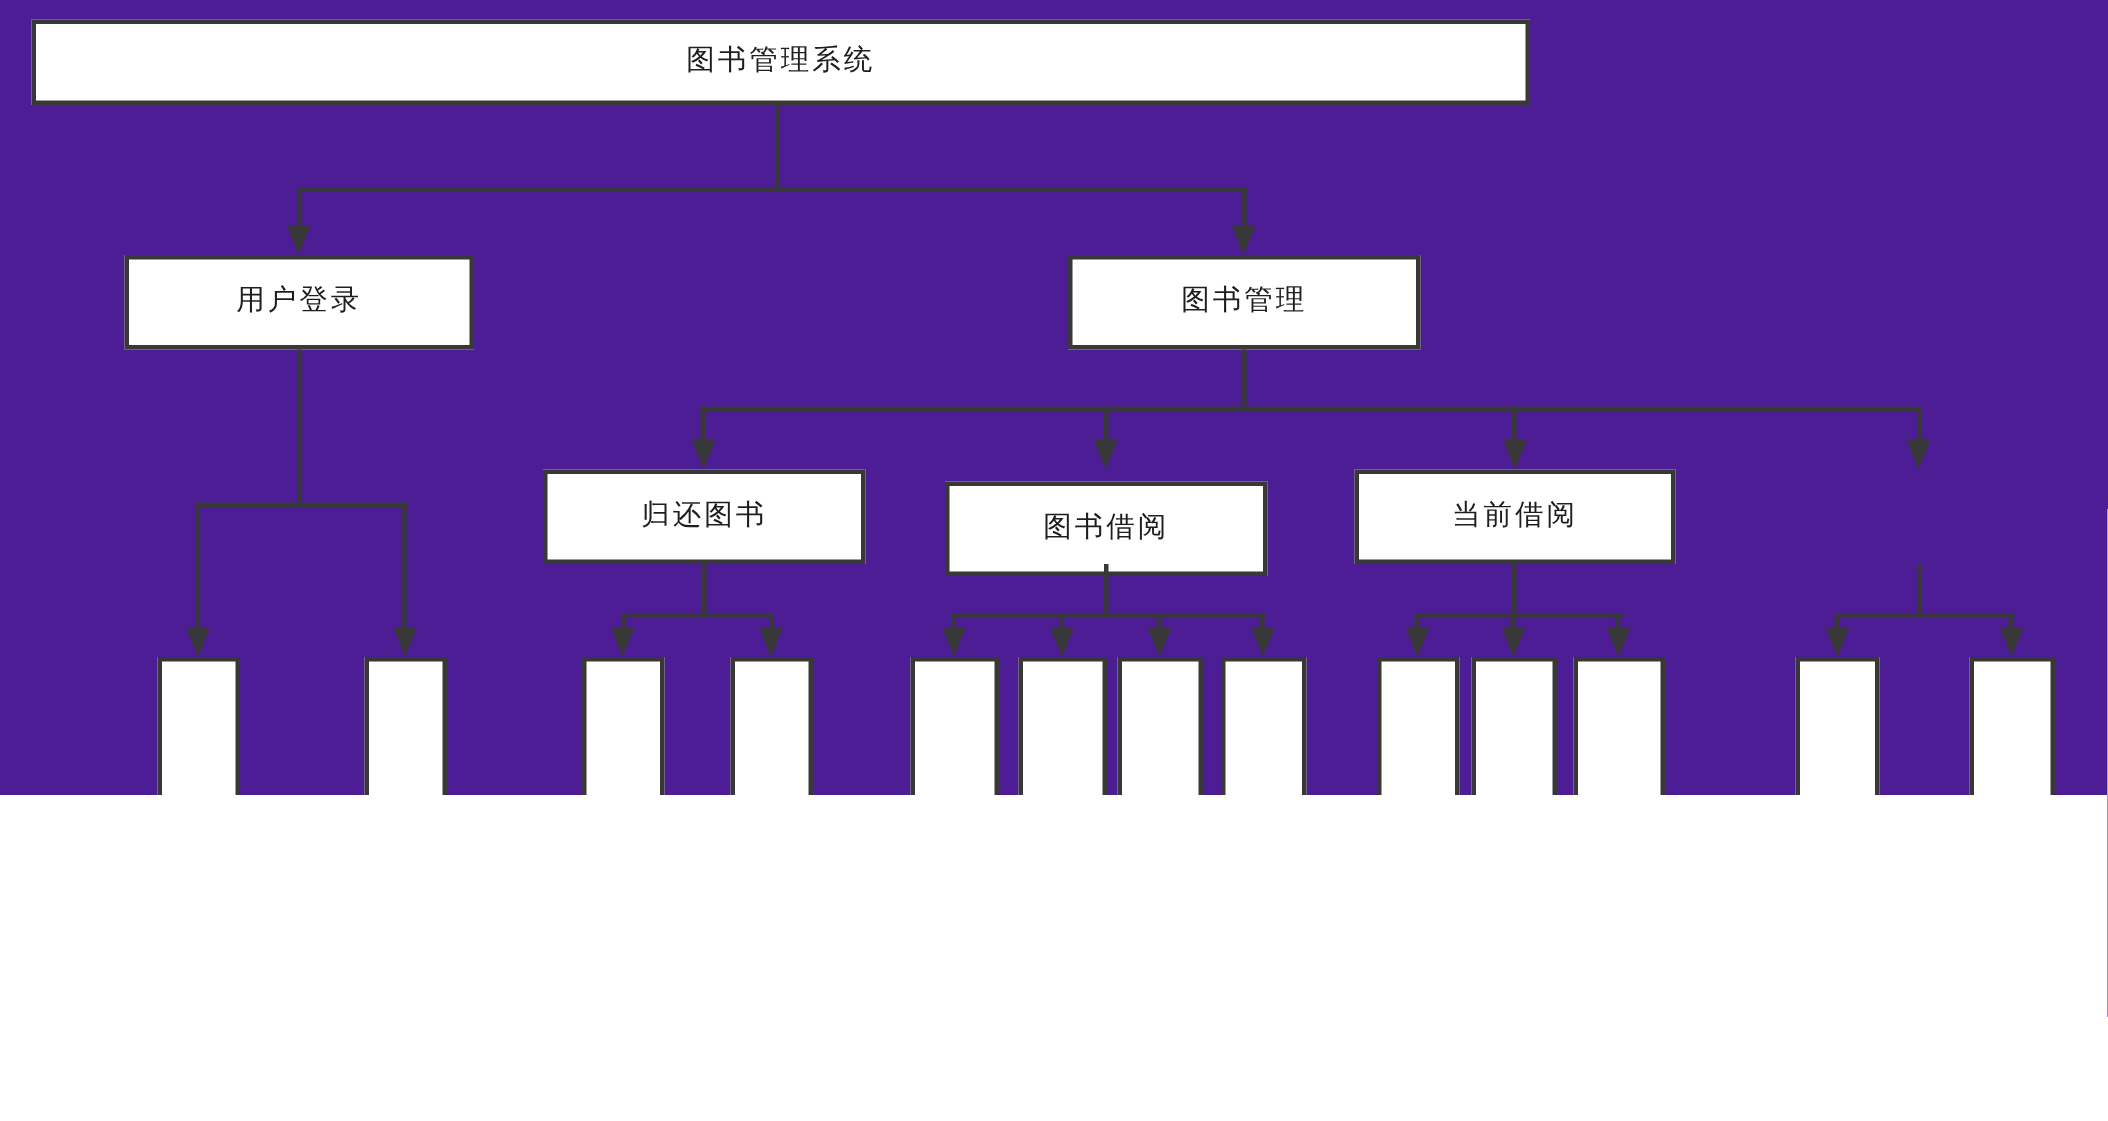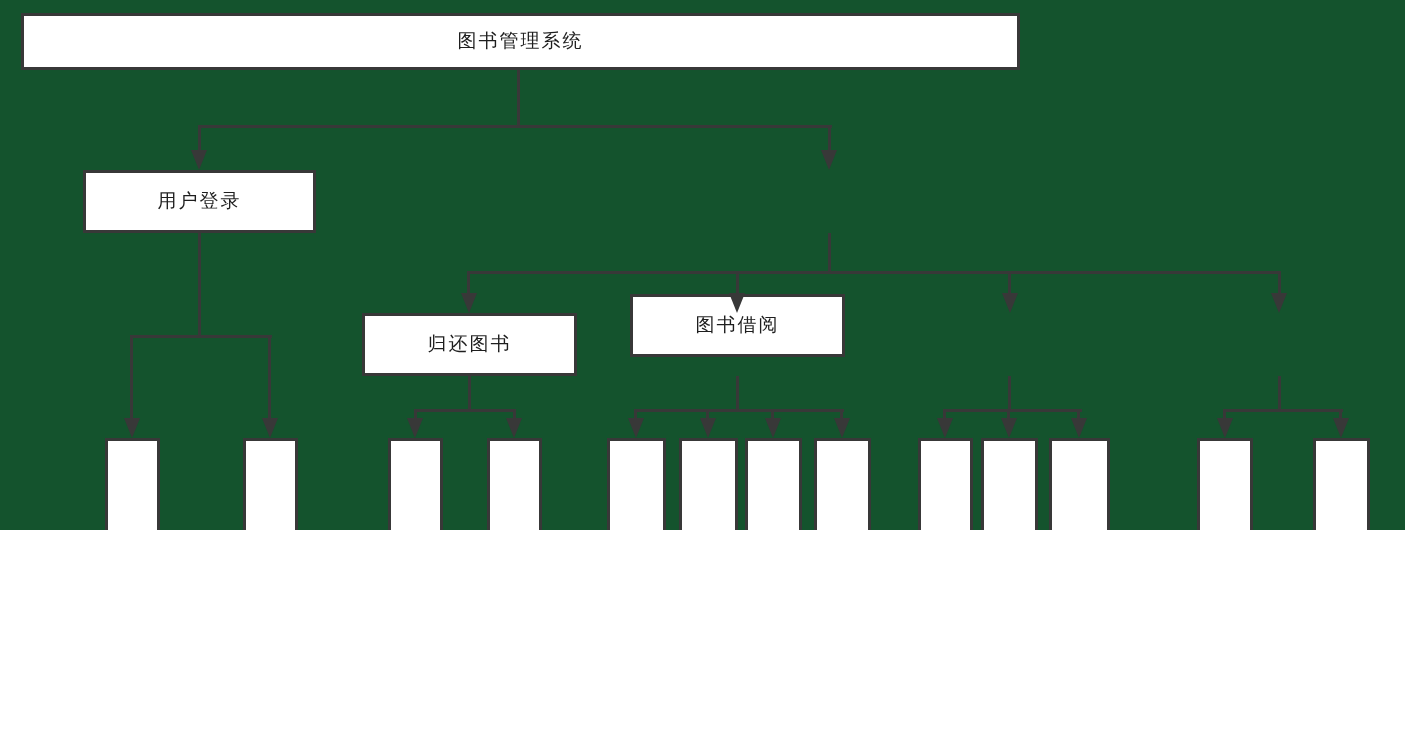--- a/index.html
+++ b/index.html
@@ -1,17 +1,17 @@
 <!DOCTYPE html>
 <html><head>
 <meta charset="utf-8">
 <style>
   html,body{margin:0;padding:0;background:#ffffff;}
   body{font-family:"Liberation Sans", sans-serif;}
-  #canvas{position:relative;width:1405px;height:530px;background:#14532d;overflow:hidden;}
+  #canvas{position:relative;width:1405px;height:530px;background:#4c1d95;overflow:hidden;}
 
   .node{
     position:absolute;
     box-sizing:border-box;
     border:3px solid #383838;
     background:#ffffff;
     color:#1e1e1e;
     display:flex;
     align-items:center;
     justify-content:center;
@@ -48,25 +48,27 @@
 </style>
 </head>
 <body>
 
 <div id="canvas">
 
   <div class="node" style="left:21px;top:13px;width:999px;height:57px;">图书管理系统</div>
 
   <div class="node" style="left:83px;top:170px;width:233px;height:63px;">用户登录</div>
 
+  <div class="node" style="left:712px;top:170px;width:235px;height:63px;">图书管理</div>
 
   <div class="node" style="left:362px;top:313px;width:215px;height:63px;">归还图书</div>
 
-  <div class="node" style="left:630px;top:294px;width:215px;height:63px;text-align:right;">图书借阅</div>
+  <div class="node" style="left:630px;top:321px;width:215px;height:63px;text-align:right;">图书借阅</div>
 
+  <div class="node" style="left:903px;top:313px;width:214px;height:63px;">当前借阅</div>
 
 
   <div class="node v" style="left:105px;top:438px;width:55px;height:297px;">用户登录</div>
   <div class="node v" style="left:243px;top:438px;width:55px;height:297px;">注销登录</div>
 
   <div class="node v" style="left:388px;top:438px;width:55px;height:297px;">查询图书</div>
   <div class="node v" style="left:487px;top:438px;width:55px;height:297px;">借阅图书</div>
 
   <div class="node v" style="left:607px;top:438px;width:59px;height:297px;">查询图书</div>
   <div class="node v" style="left:679px;top:438px;width:59px;height:297px;">新增图书（管理员）</div>

